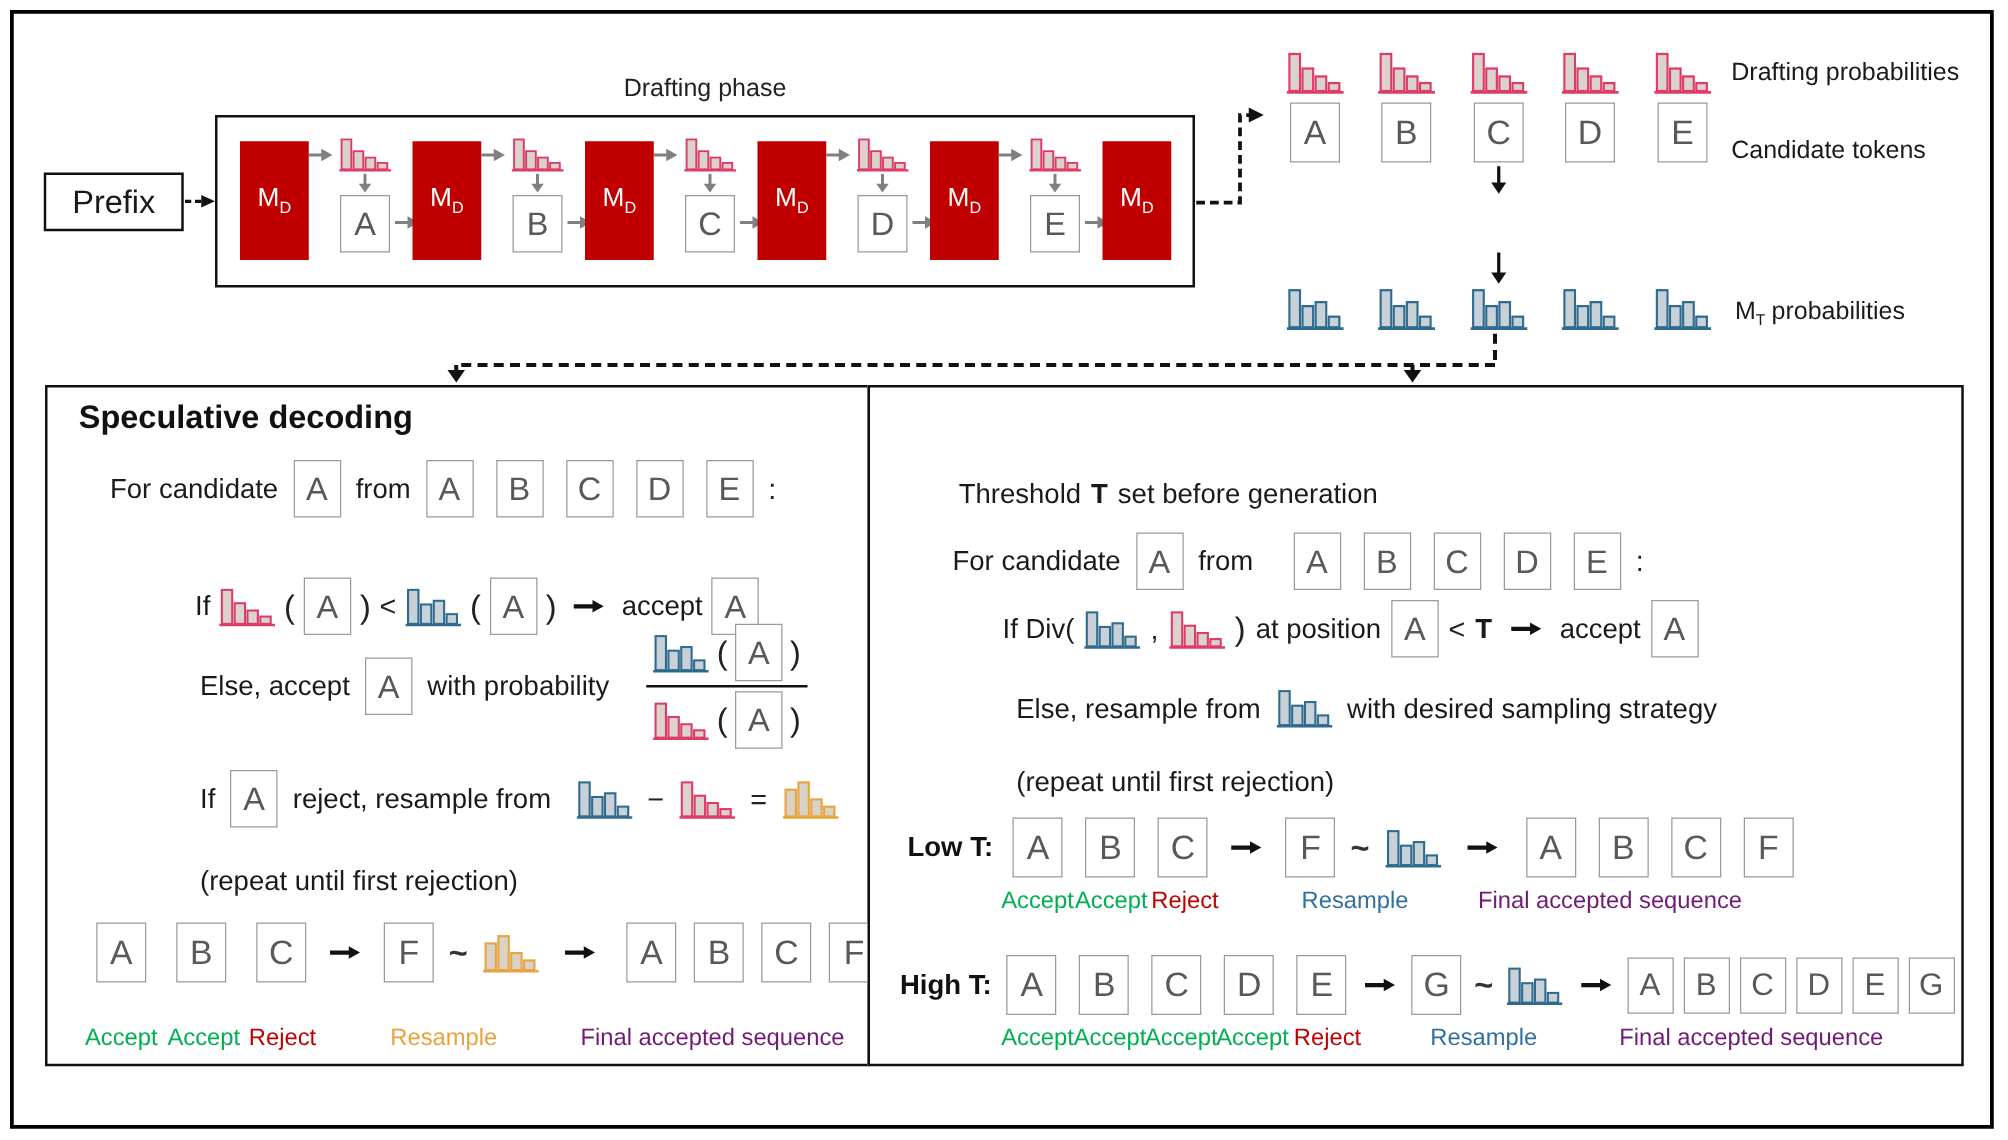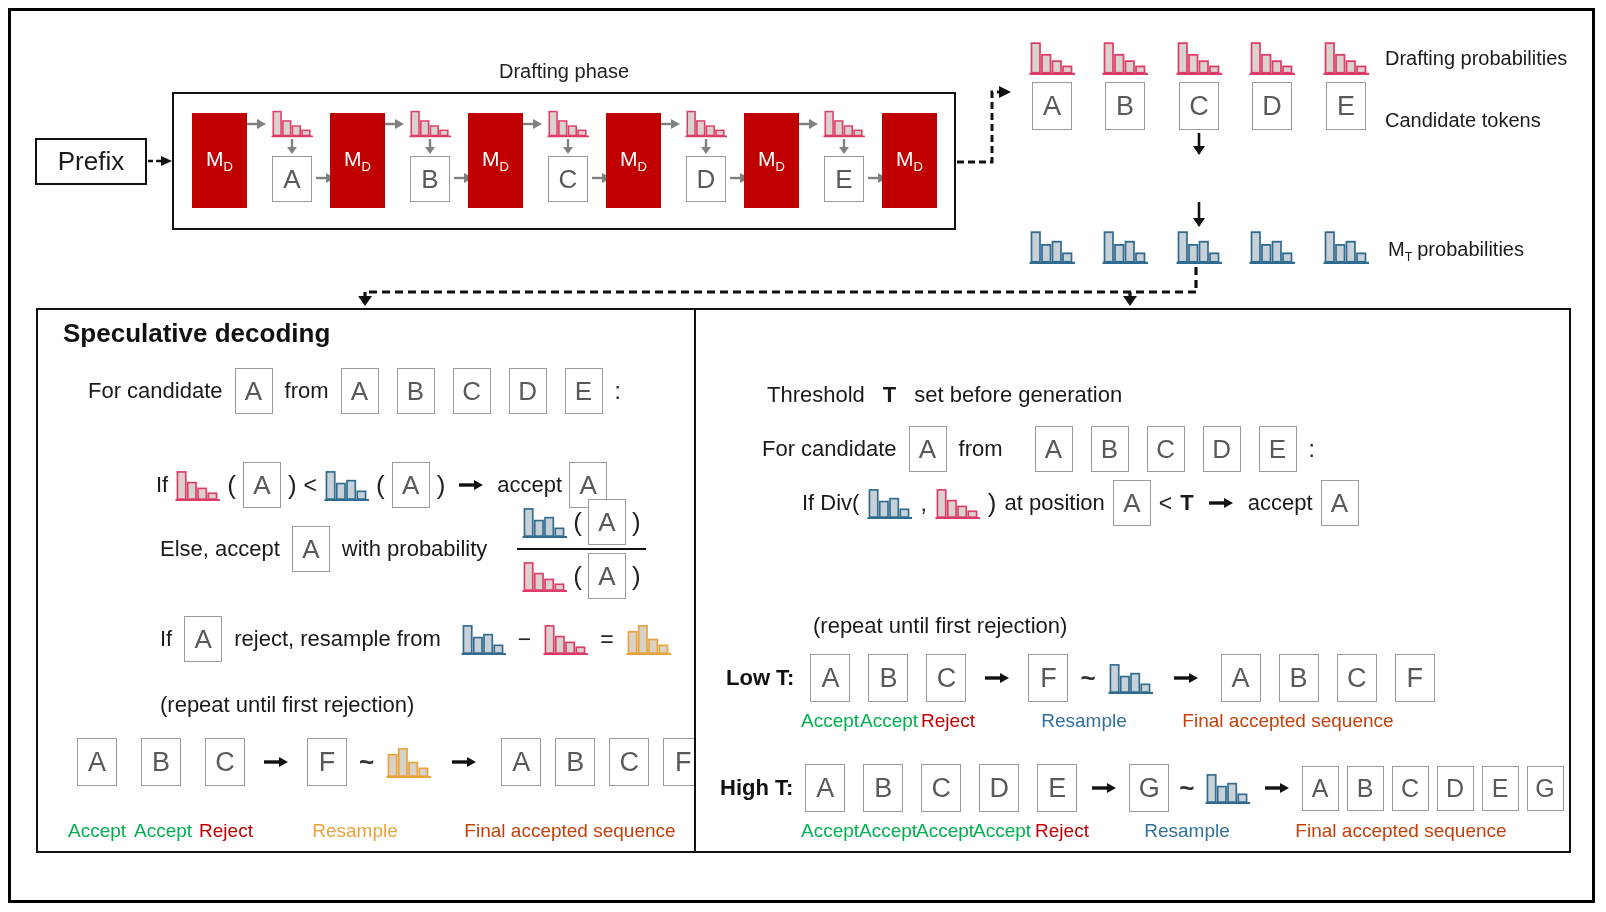--- a/index.html
+++ b/index.html
@@ -63,21 +63,21 @@
 
   .frac{display:inline-flex;flex-direction:column;align-items:center;flex:0 0 auto;margin-left:18px;}
   .frac .frow{display:flex;align-items:center;gap:6px;padding:0 5px;}
   .frac .fline{border-top:2.5px solid #111;width:100%;margin:3px 0;}
 
   .lbl{position:absolute;transform:translateX(-50%);font-size:19px;white-space:nowrap;}
   .lbl-g{color:var(--accept-green);}
   .lbl-r{color:var(--reject-red);}
   .lbl-o{color:var(--resample-orange);}
   .lbl-b{color:var(--resample-blue);}
-  .lbl-d{color:#c2410c;}
+  .lbl-d{color:#701a75;}
 </style>
 </head>
 <body>
 
 <div class="page">
   <div class="outer-border"></div>
 
   <svg class="overlay" width="1606" height="912">
     <line x1="148" y1="161" x2="162" y2="161" stroke="#111" stroke-width="2.6" stroke-dasharray="5 3"></line>
     <polygon points="161,156 172,161 161,166" fill="#111"></polygon>
@@ -548,21 +548,21 @@
 
     <span class="lbl lbl-g" style="left:59px;top:510px">Accept</span>
     <span class="lbl lbl-g" style="left:125px;top:510px">Accept</span>
     <span class="lbl lbl-r" style="left:188px;top:510px">Reject</span>
     <span class="lbl lbl-o" style="left:317px;top:510px">Resample</span>
     <span class="lbl lbl-d" style="left:532px;top:510px">Final accepted sequence</span>
   </div>
 
   <div class="panel" style="left:694px;width:877px">
 
-    <div class="prow" style="left:71px;top:72px;gap:18px">
+    <div class="prow" style="left:71px;top:72px;gap:8px">
       <span class="t">Threshold</span>
       <span class="t b">T</span>
       <span class="t">set before generation</span>
     </div>
 
     <div class="prow" style="left:66px;top:116px">
       <span class="t">For  candidate</span>
       <div class="token sm">A</div>
       <span class="t">from</span>
       <div class="g18" style="margin-left:20px">
@@ -604,20 +604,33 @@
       <span class="arr" style="margin:0 6px">
           <svg width="26" height="14" viewBox="0 0 26 14">
             <line x1="1" y1="7" x2="17" y2="7" stroke="#111111" stroke-width="3.4"></line>
             <polygon points="16,2 25,7 16,12" fill="#111111"></polygon>
           </svg>
         </span>
       <span class="t">accept</span>
       <div class="token sm">A</div>
     </div>
 
+    <div class="prow" style="left:117px;top:240px">
+      <span class="t">Else, resample from</span>
+      <span class="hist">
+          <svg viewBox="0 0 46 34" preserveAspectRatio="none">
+            <line x1="0.5" y1="32" x2="46" y2="32" stroke="#2f6b8f" stroke-width="2"></line>
+            <rect x="2.5" y="3" width="8.5" height="28" fill="#c9d1d8" stroke="#2f6b8f" stroke-width="1.7"></rect>
+            <rect x="13" y="15" width="8.5" height="16" fill="#c9d1d8" stroke="#2f6b8f" stroke-width="1.7"></rect>
+            <rect x="23.5" y="12" width="8.5" height="19" fill="#c9d1d8" stroke="#2f6b8f" stroke-width="1.7"></rect>
+            <rect x="34" y="23" width="8.5" height="8" fill="#c9d1d8" stroke="#2f6b8f" stroke-width="1.7"></rect>
+          </svg>
+        </span>
+      <span class="t">with desired sampling strategy</span>
+    </div>
 
     <div class="prow" style="left:117px;top:303px">
       <span class="t">(repeat until first rejection)</span>
     </div>
 
     <div class="prow" style="left:30px;top:344px">
       <span class="row-label">Low T:</span>
       <div class="g18" style="margin-left:4px">
         <div class="token">A</div>
         <div class="token">B</div>

